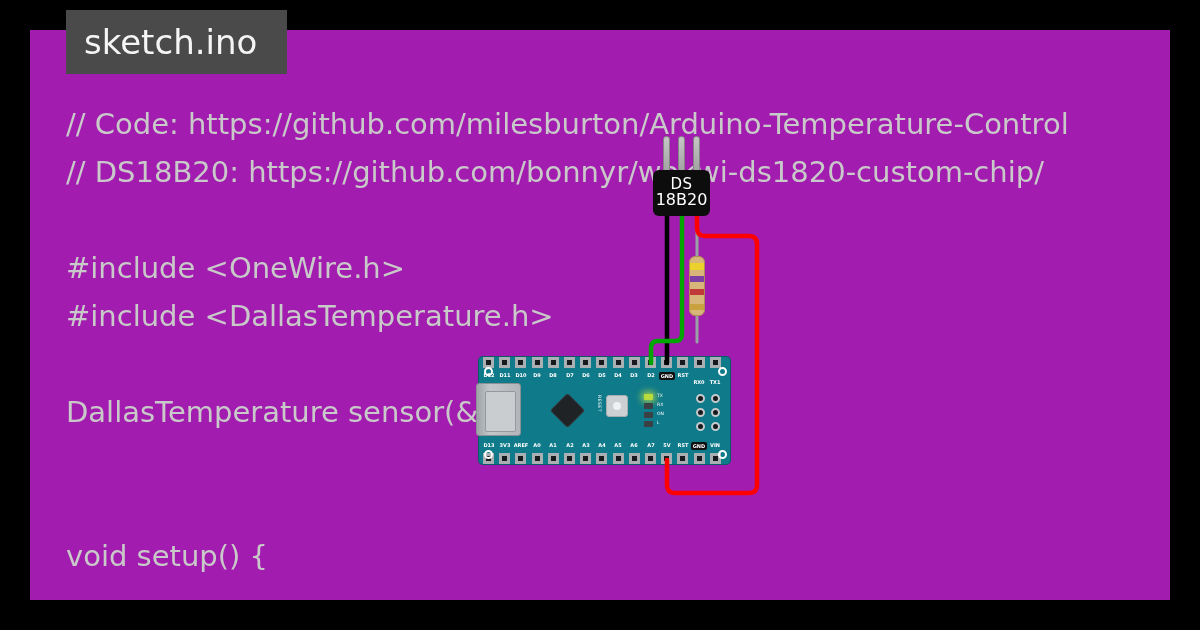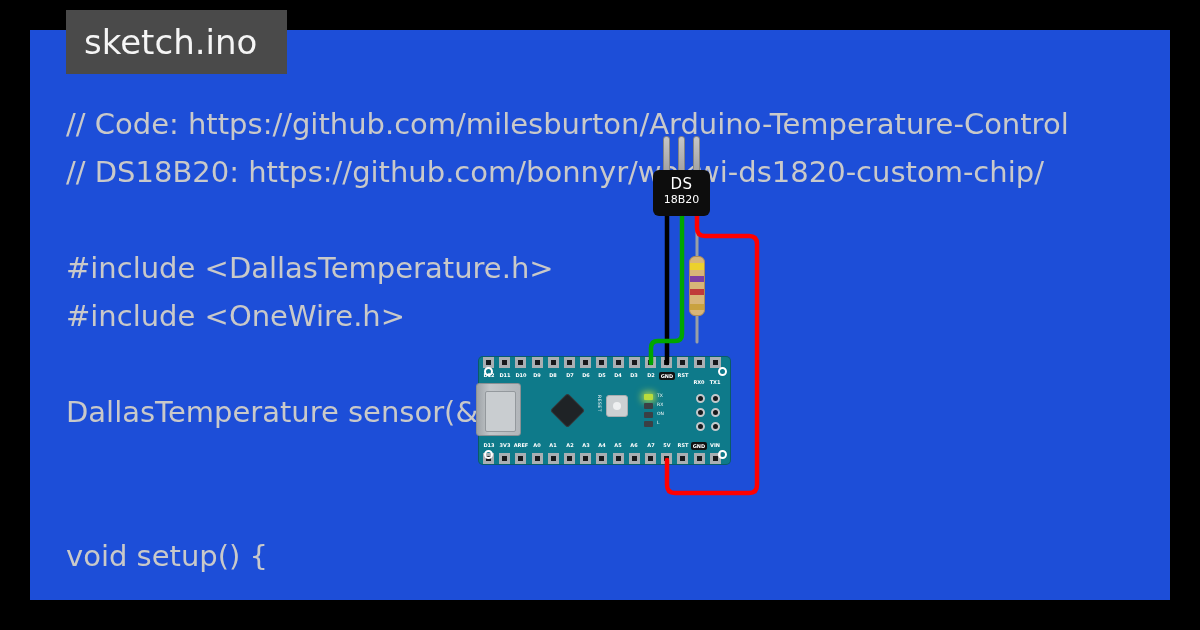--- a/index.html
+++ b/index.html
@@ -1,19 +1,19 @@
 <!DOCTYPE html>
 <html><head>
 <meta charset="utf-8">
 <style>
   *{box-sizing:border-box;margin:0;padding:0}
   html,body{width:1200px;height:630px;background:#000}
   body{font-family:"DejaVu Sans","Liberation Sans",sans-serif}
   .stage{position:relative;width:1200px;height:630px;background:#000;overflow:hidden}
-  .page{position:absolute;left:30px;top:30px;width:1140px;height:570px;background:#1d4ed8;overflow:hidden}
+  .page{position:absolute;left:30px;top:30px;width:1140px;height:570px;background:#a21caf;overflow:hidden}
   .tab{position:absolute;left:66px;top:10px;width:221px;height:64px;line-height:64px;padding-left:18px;font-size:34px;z-index:30}
   .code{position:absolute;left:36px;top:70px;font-size:29px;letter-spacing:0;z-index:1}
   .code-line{height:48px;line-height:48px;white-space:pre}
   
   .board{position:absolute;left:448px;top:326px;width:253px;height:109px;border-radius:5px;box-shadow:inset 0 0 0 1px rgba(0,0,0,.25);z-index:5}
   .pin-row{position:absolute;left:5px;width:243px;height:11px;background:repeating-linear-gradient(90deg,#a9afb3 0,#a9afb3 11px,transparent 11px,transparent 16.2px)}
   .pin-row::after{content:"";position:absolute;left:3px;top:3px;width:240px;height:5px;background:repeating-linear-gradient(90deg,#17191c 0,#17191c 5px,transparent 5px,transparent 16.2px)}
   .pin-row.top{top:1px}.pin-row.bottom{top:97px}
   .plabel{position:absolute;width:20px;text-align:center;font-size:5px;font-weight:bold;color:#fff;top:16px;line-height:6px}
   .plabel.bottomrow{top:86px}
@@ -27,38 +27,38 @@
   .reset-btn::after{content:"";position:absolute;left:6px;top:6px;width:8px;height:8px;background:#eef0f1;border-radius:50%}
   .reset-label{position:absolute;left:119px;top:39px;font-size:4.5px;color:#fff;writing-mode:vertical-rl;letter-spacing:.5px}
   .led{position:absolute;left:166px;width:9px;height:6px;background:#3b4045;border-radius:1px}
   .led.on{box-shadow:0 0 7px 2px rgba(190,225,70,.9)}
   .led-label{position:absolute;left:179px;font-size:4.5px;color:#fff;line-height:5px}
   .icsp{position:absolute;width:9px;height:9px;border-radius:50%;background:#17191c;border:2px solid #c4c9cc}
   .wires{position:absolute;left:0;top:0;z-index:6;pointer-events:none}
   .leg{position:absolute;width:7px;height:40px;top:106px;background:linear-gradient(#c6c6c6,#9e9e9e);border:1px solid #848484;border-radius:3px 3px 1px 1px;z-index:7}
   .ds-box{position:absolute;left:623px;top:140px;width:57px;height:46px;border-radius:6px;color:#fff;text-align:center;padding-top:5px;z-index:8}
   .ds-top{font-size:15px;line-height:18px;letter-spacing:.5px}
-  .ds-bottom{font-size:11px;line-height:14px}
+  .ds-bottom{font-size:16px;line-height:14px}
   .resistor{position:absolute;left:659px;top:226px;width:16px;height:60px;border-radius:6px;border:1px solid #b08d55;overflow:hidden;z-index:7}
   .band{position:absolute;left:0;right:0}
   .logo{position:absolute;left:945px;top:488px;z-index:4}
 </style>
 </head>
 <body>
 
 <div class="stage">
 
   <div class="page">
 
     <div class="code" style="color: rgb(201, 201, 201);">
       <div class="code-line">// Code: https://github.com/milesburton/Arduino-Temperature-Control</div>
       <div class="code-line">// DS18B20: https://github.com/bonnyr/wokwi-ds1820-custom-chip/</div>
       <div class="code-line"></div>
+      <div class="code-line">#include &lt;OneWire.h&gt;</div>
       <div class="code-line">#include &lt;DallasTemperature.h&gt;</div>
-      <div class="code-line">#include &lt;OneWire.h&gt;</div>
       <div class="code-line"></div>
       <div class="code-line">DallasTemperature sensor(&amp;oneWire);</div>
       <div class="code-line"></div>
       <div class="code-line"></div>
       <div class="code-line">void setup() {</div>
     </div>
 
     <div class="board" style="background: rgb(14, 122, 138);">
       <div class="pin-row top"></div>
       <div class="pin-row bottom"></div>

